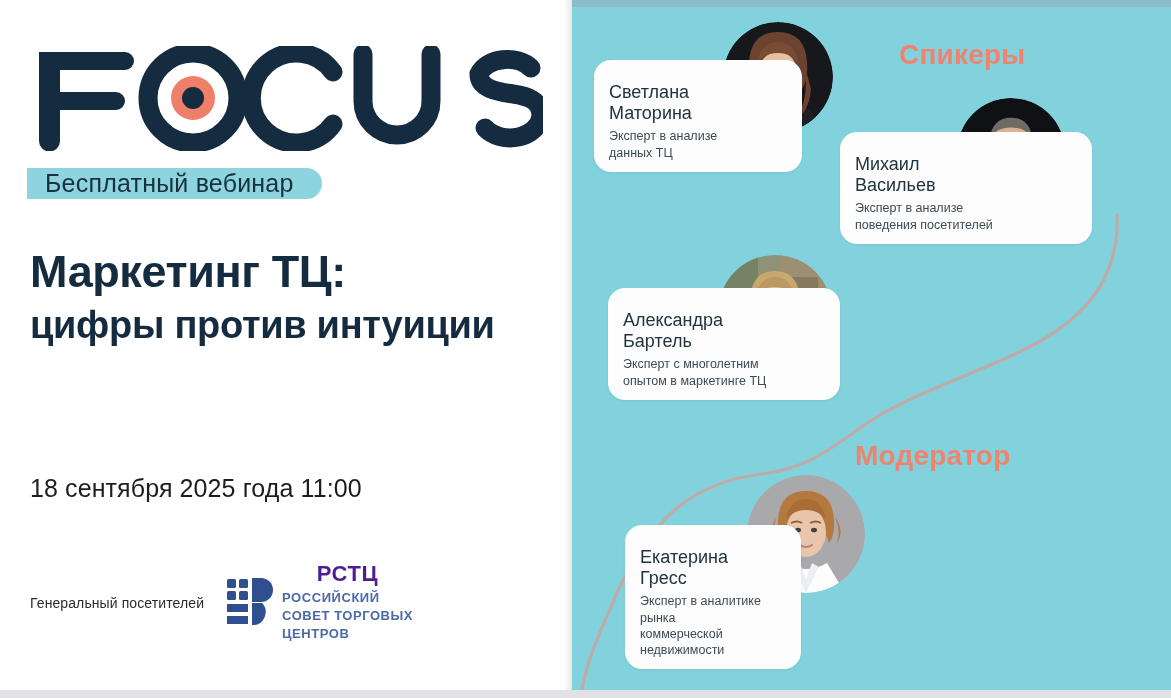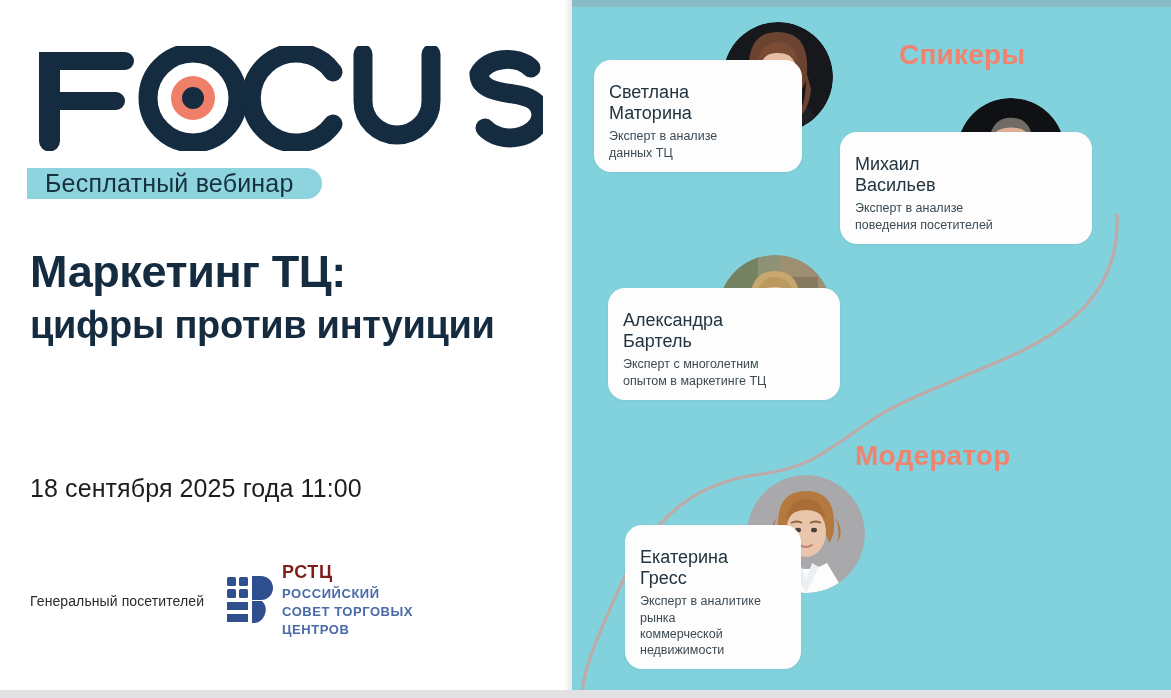--- a/index.html
+++ b/index.html
@@ -60,22 +60,22 @@
     position:absolute;left:30px;top:563px;
     display:flex;align-items:center;gap:18px;
   }
   .partner-label{
     font-size:14px;color:#2b2b2e;white-space:nowrap;letter-spacing:0.1px;
   }
   .rstc-logo{display:flex;align-items:center;gap:9px;margin-left:5px;}
   .rstc-mark{width:46px;height:52px;display:block;}
   .rstc-text{display:flex;flex-direction:column;justify-content:center;}
   .rstc-name{
-    font-size:18px;font-weight:bold;color:#7f1d1d;letter-spacing:0.6px;
-    line-height:1;margin-bottom:4px;
+    font-size:22px;font-weight:bold;color:#4c1d95;letter-spacing:0.6px;
+    line-height:1;margin-bottom:4px;text-align:center;
   }
   .rstc-sub{
     font-size:13px;color:#4a6aa8;letter-spacing:0.55px;line-height:1.38;
     text-transform:uppercase;font-weight:bold;
   }
 
   
   .right-panel{
     position:absolute;left:572px;top:0;width:599px;height:690px;
     background:#82d2de;overflow:hidden;

